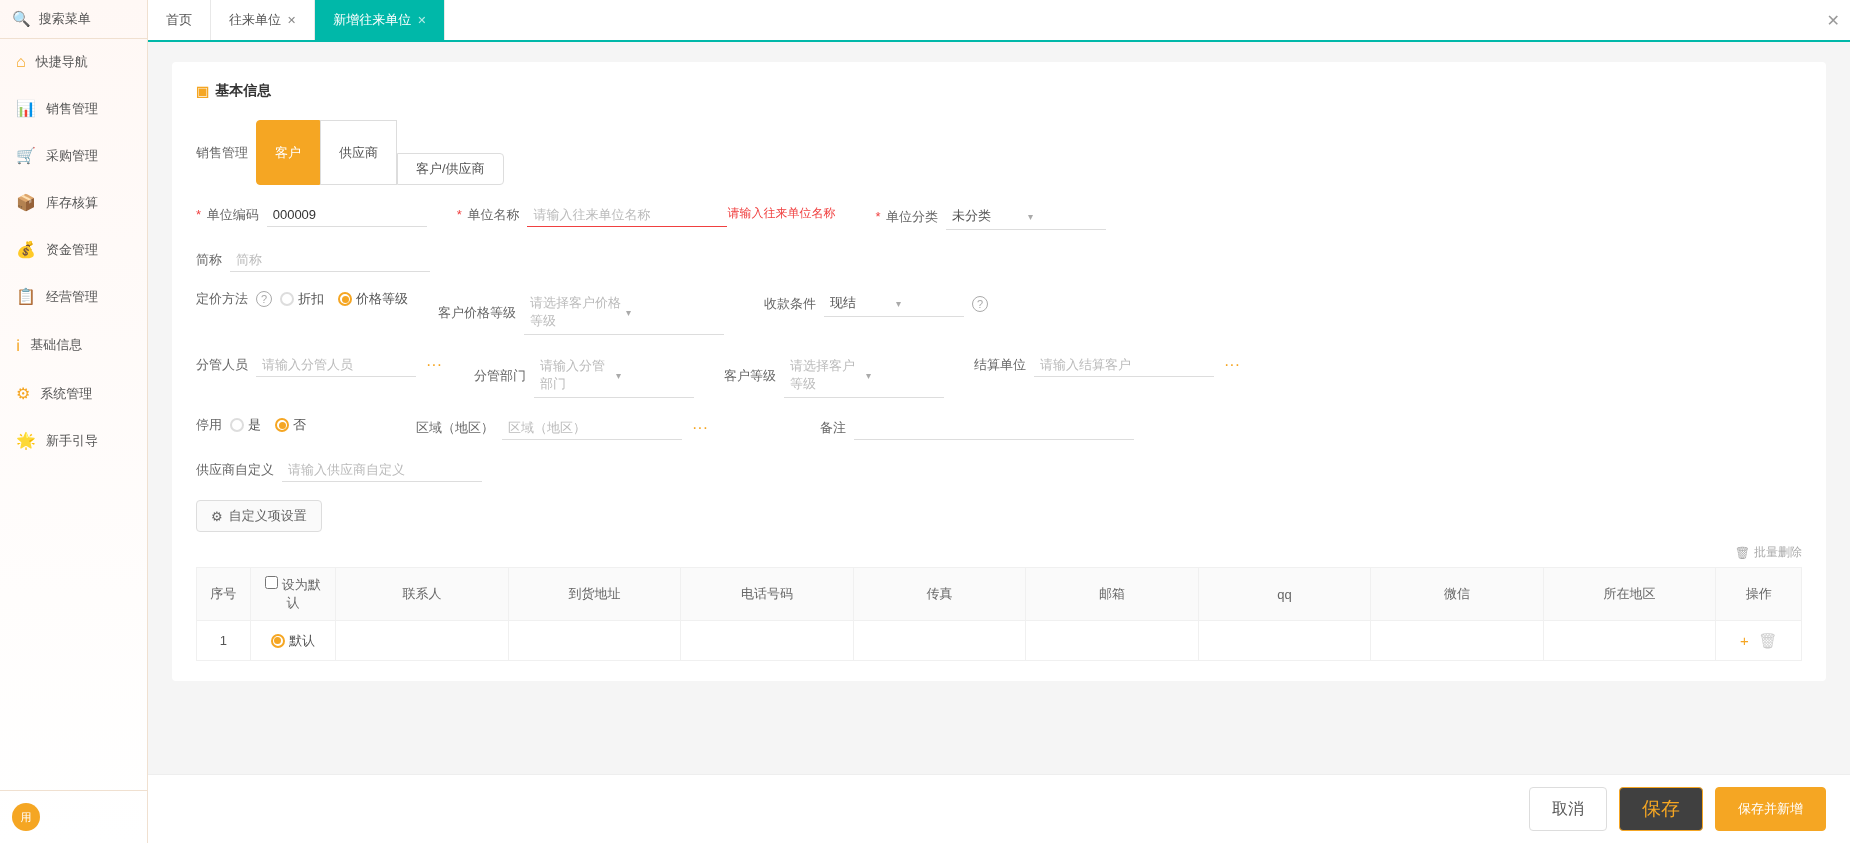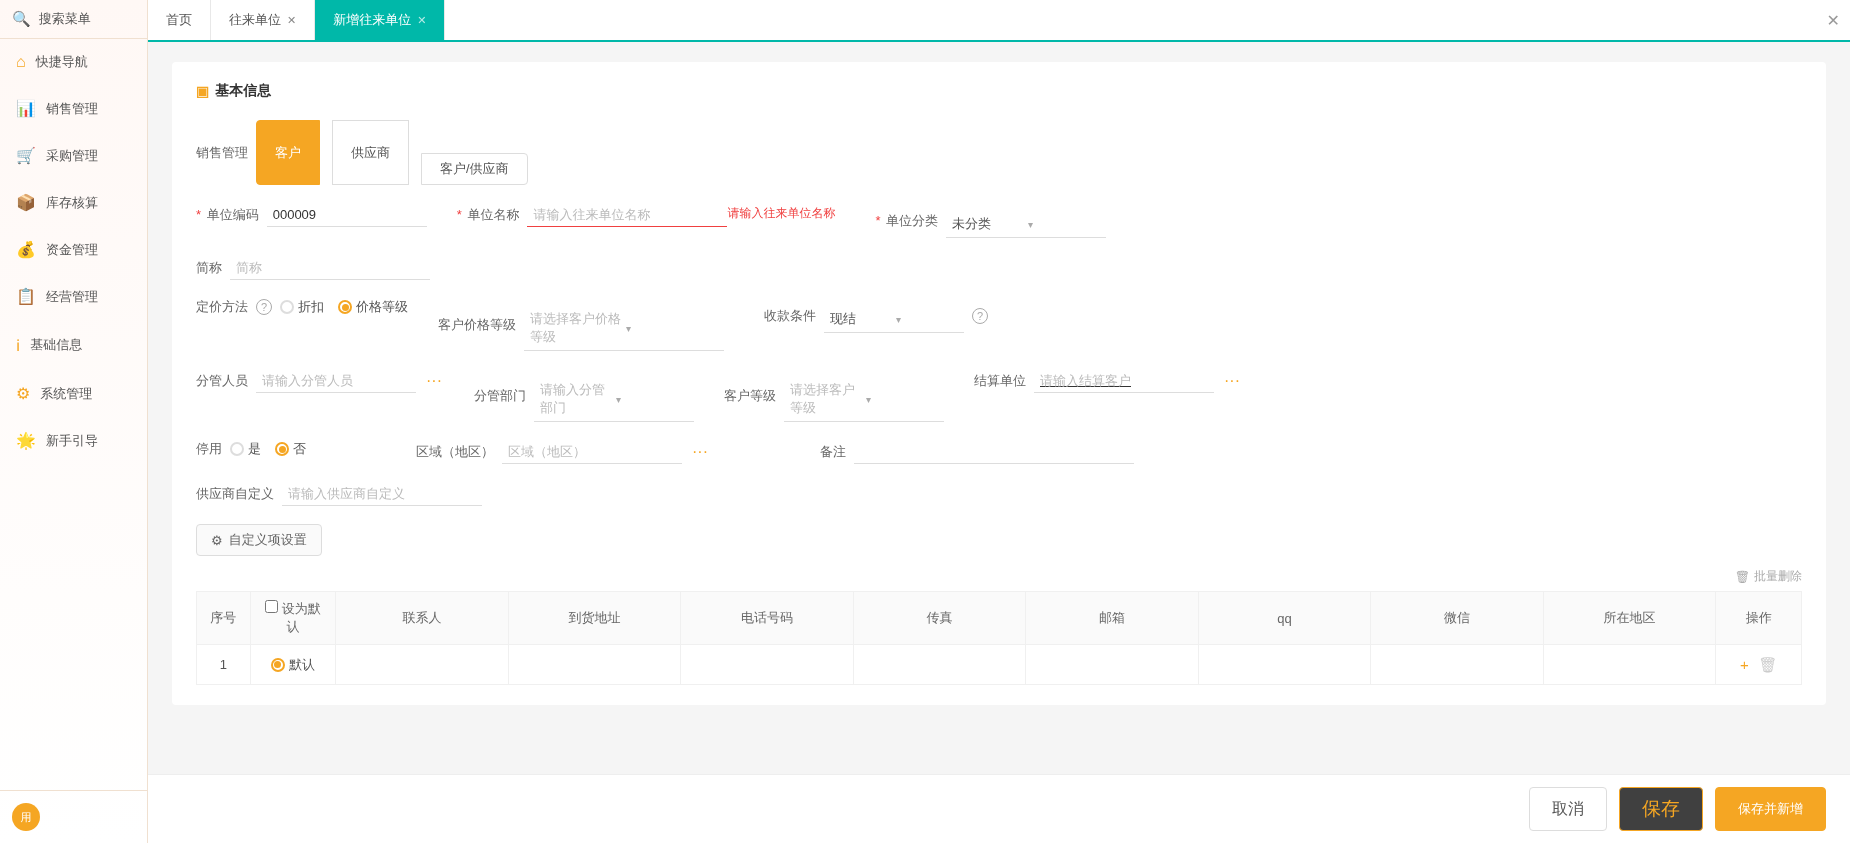--- a/index.html
+++ b/index.html
@@ -171,27 +171,27 @@
     .form-select {
       display: flex;
       align-items: center;
       border: none;
       border-bottom: 1px solid #ddd;
       padding: 4px 6px;
       min-width: 120px;
       cursor: pointer;
       gap: 4px;
     }
-    .form-select span { flex: 1; color: #555; margin-top: 8px; }
+    .form-select span { flex: 1; color: #555; }
     .form-select .chevron { color: #aaa; font-size: 10px; }
 
     
     .btn-group {
       display: flex;
-      gap: 12px;
+      gap: 0;
     }
     .type-btn {
       padding: 6px 18px;
       border: 1px solid #ddd;
       background: #fff;
       cursor: pointer;
       font-size: 13px;
       color: #555;
     }
     .type-btn.active {
@@ -549,21 +549,21 @@
         </div>
         <div class="form-field">
           <span class="form-label">客户等级</span>
           <div class="form-select" style="width:160px;">
             <span style="color:#bbb;">请选择客户等级</span>
             <span class="chevron">▾</span>
           </div>
         </div>
         <div class="form-field">
           <span class="form-label">结算单位</span>
-          <input class="form-input" style="width: 180px; text-decoration: underline;" placeholder="请输入结算客户">
+          <input class="form-input" style="width: 180px;" placeholder="请输入结算客户">
           <span class="more-dots">···</span>
         </div>
       </div>
 
 
       <div class="form-row">
         <div class="form-field">
           <span class="form-label">停用</span>
           <div class="radio-group">
             <div class="radio-item">

